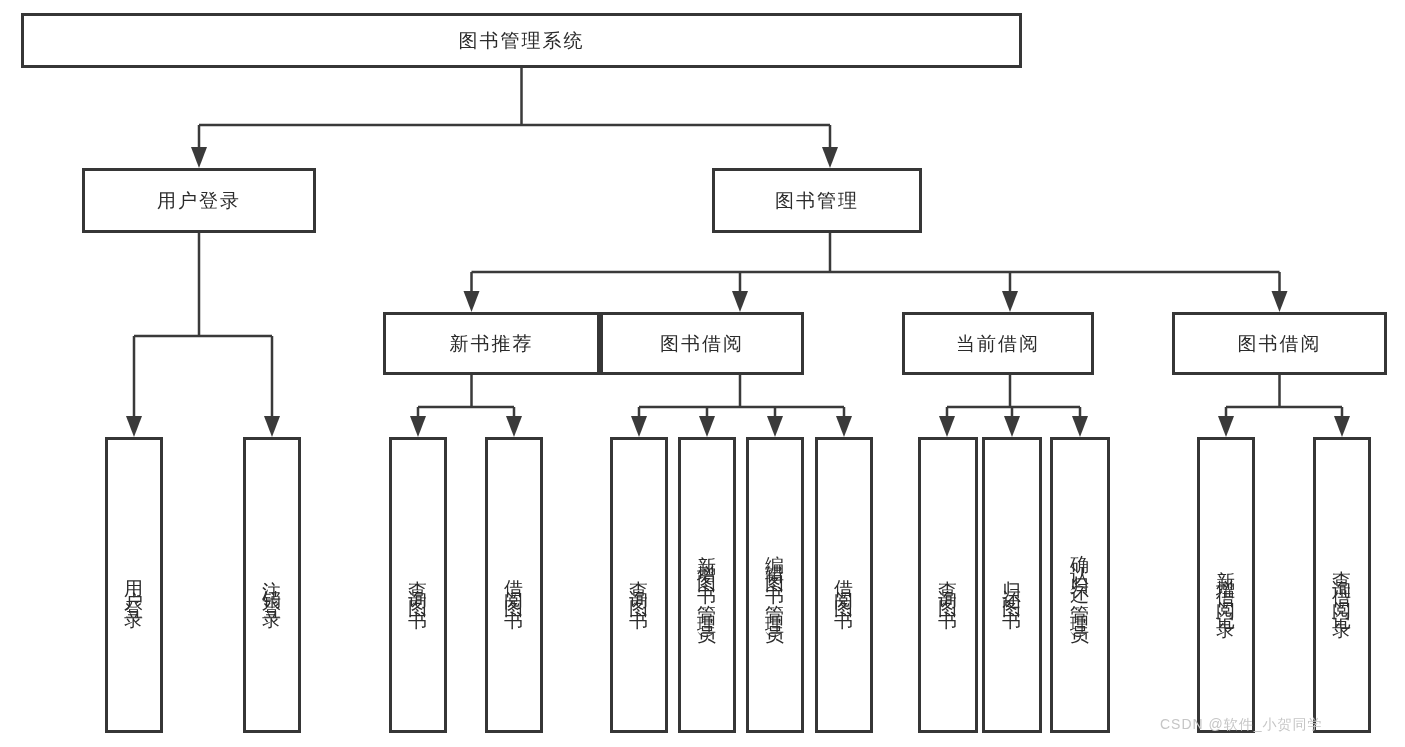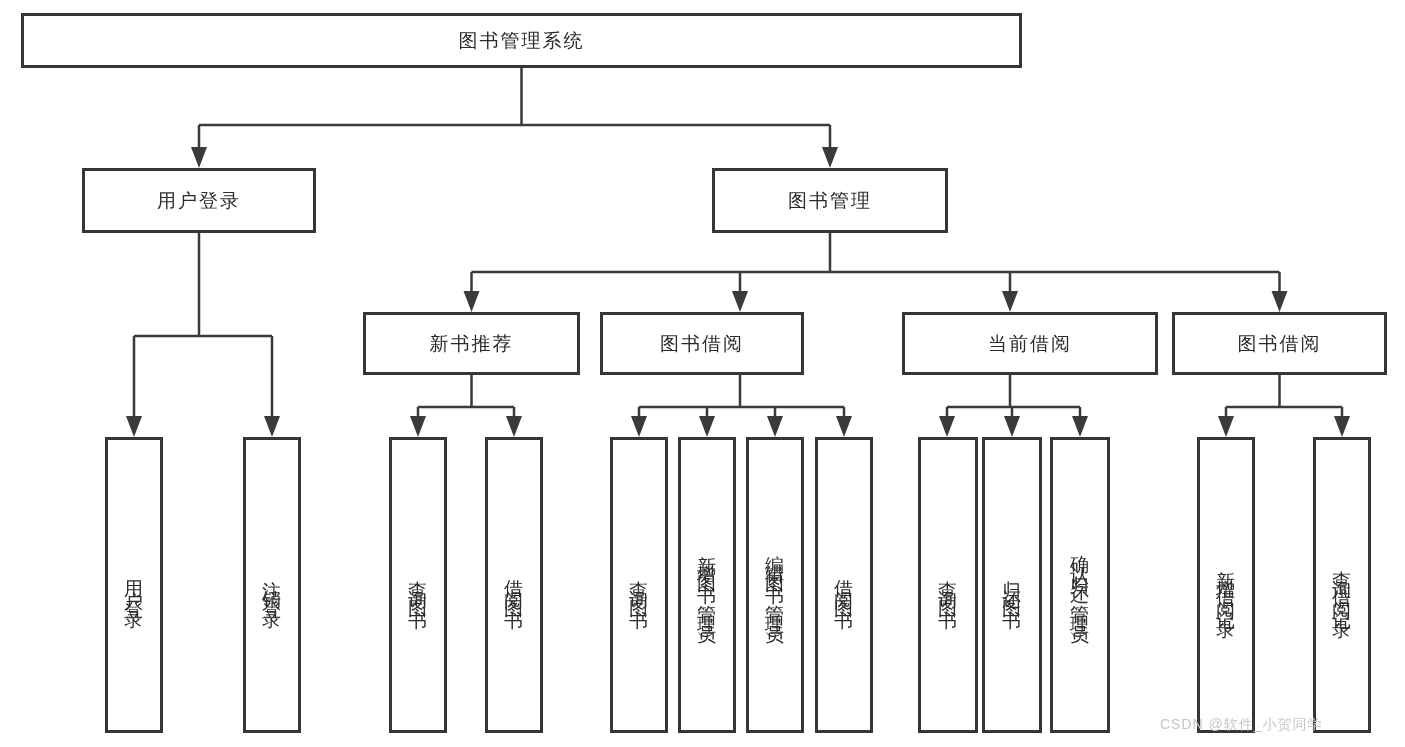--- a/index.html
+++ b/index.html
@@ -101,31 +101,31 @@
     </g>
   </svg>
 
   <div class="node h root">
     <span>图书管理系统</span>
   </div>
 
   <div class="node h lvl2" style="left:82px;width:234px;">
     <span>用户登录</span>
   </div>
-  <div class="node h lvl2" style="left:712px;width:236px;">
+  <div class="node h lvl2" style="left:712px;width:210px;">
     <span>图书管理</span>
   </div>
 
-  <div class="node h lvl3" style="left:363px;width:217px;">
+  <div class="node h lvl3" style="left:383px;width:217px;">
     <span>新书推荐</span>
   </div>
   <div class="node h lvl3" style="left:600px;width:204px;">
     <span>图书借阅</span>
   </div>
-  <div class="node h lvl3" style="left:902px;width:256px;justify-content:center;">
+  <div class="node h lvl3" style="left:902px;width:192px;justify-content:center;">
     <span>当前借阅</span>
   </div>
   <div class="node h lvl3" style="left:1172px;width:215px;">
     <span>图书借阅</span>
   </div>
 
   <div class="node v leaf" style="left:105px;">
     <span>用户登录</span>
   </div>
   <div class="node v leaf" style="left:243px;">

